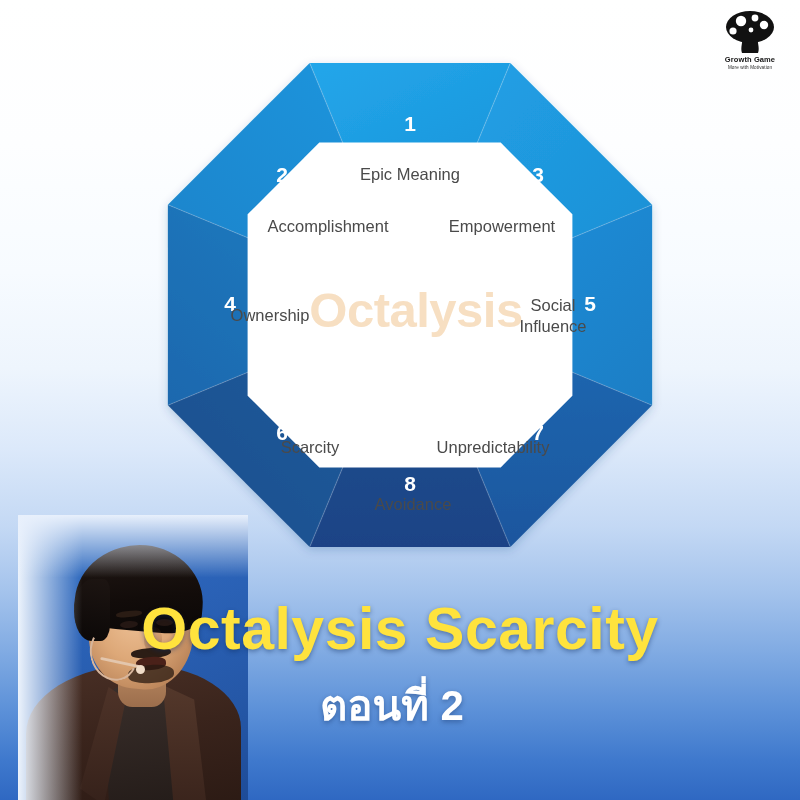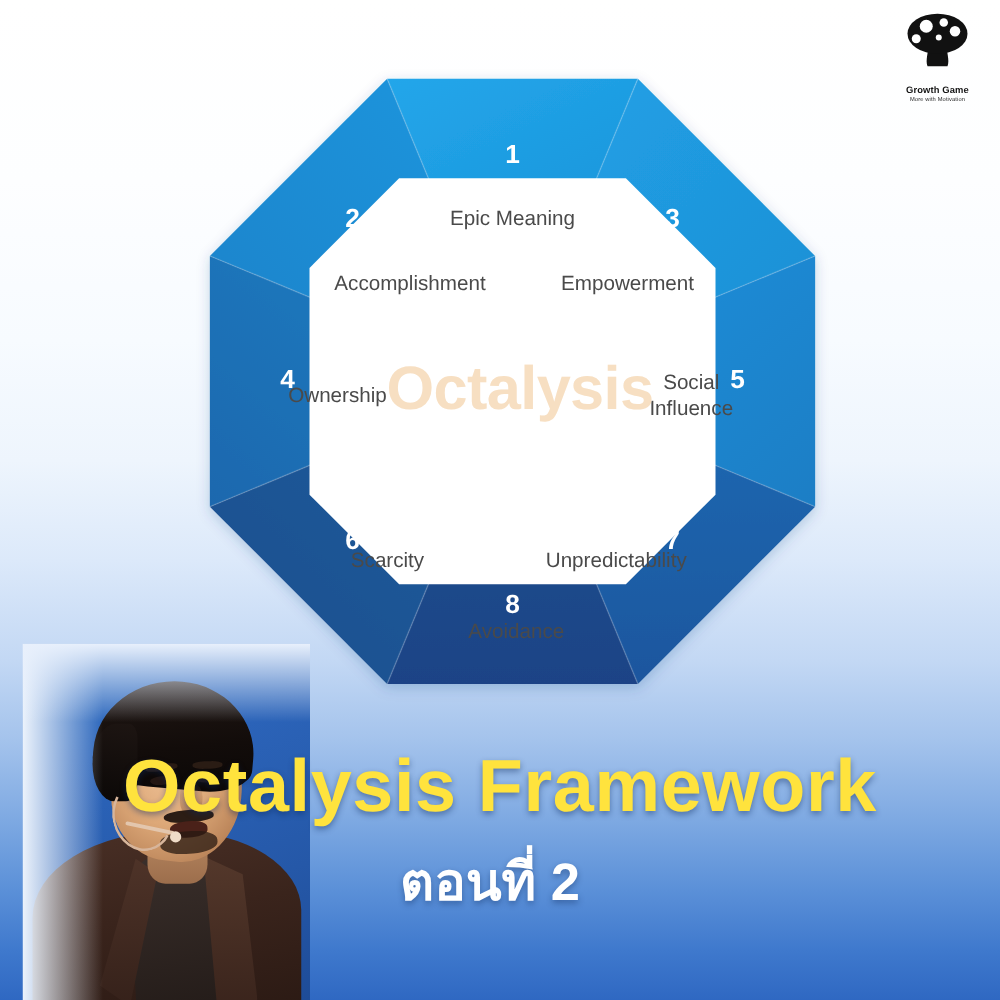--- a/index.html
+++ b/index.html
@@ -262,21 +262,21 @@
     top: 8px;
     width: 84px;
     text-align: center;
   }
   .brand svg { display: block; margin: 0 auto; }
   .brand-name {
     font-family: "Liberation Sans", sans-serif;
     font-size: 7.5px;
     font-weight: bold;
     color: #141414;
-    margin-top: 13px;
+    margin-top: 1px;
     letter-spacing: 0.1px;
   }
   .brand-tag {
     font-family: "Liberation Sans", sans-serif;
     font-size: 4.6px;
     color: #2a2a2a;
     margin-top: 1px;
     letter-spacing: 0.1px;
   }
 </style>
@@ -400,21 +400,21 @@
         <tspan x="405" dy="-10">Social</tspan><tspan x="405" dy="21">Influence</tspan>
       </text>
       <text class="core-label" x="162" y="406">Scarcity</text>
       <text class="core-label" x="345" y="406">Unpredictability</text>
       <text class="core-label" x="265" y="463">Avoidance</text>
 
       <text class="center-word" x="268" y="271">Octalysis</text>
     </svg>
   </div>
 
-  <div class="title-main">Octalysis Framework</div>
+  <div class="title-main">Octalysis Scarcity</div>
   <div class="title-sub">ตอนที่ 2</div>
 
   <div class="brand">
     <svg width="52" height="46" viewBox="0 0 52 46">
 
       <path d="M19 24 C19 34, 16 40, 18 45 L34 45 C36 40, 33 34, 33 24 Z" fill="#111111"></path>
 
       <ellipse cx="26" cy="19" rx="24" ry="16" fill="#111111"></ellipse>
 
       <circle cx="17" cy="13" r="5.2" fill="#ffffff"></circle>

